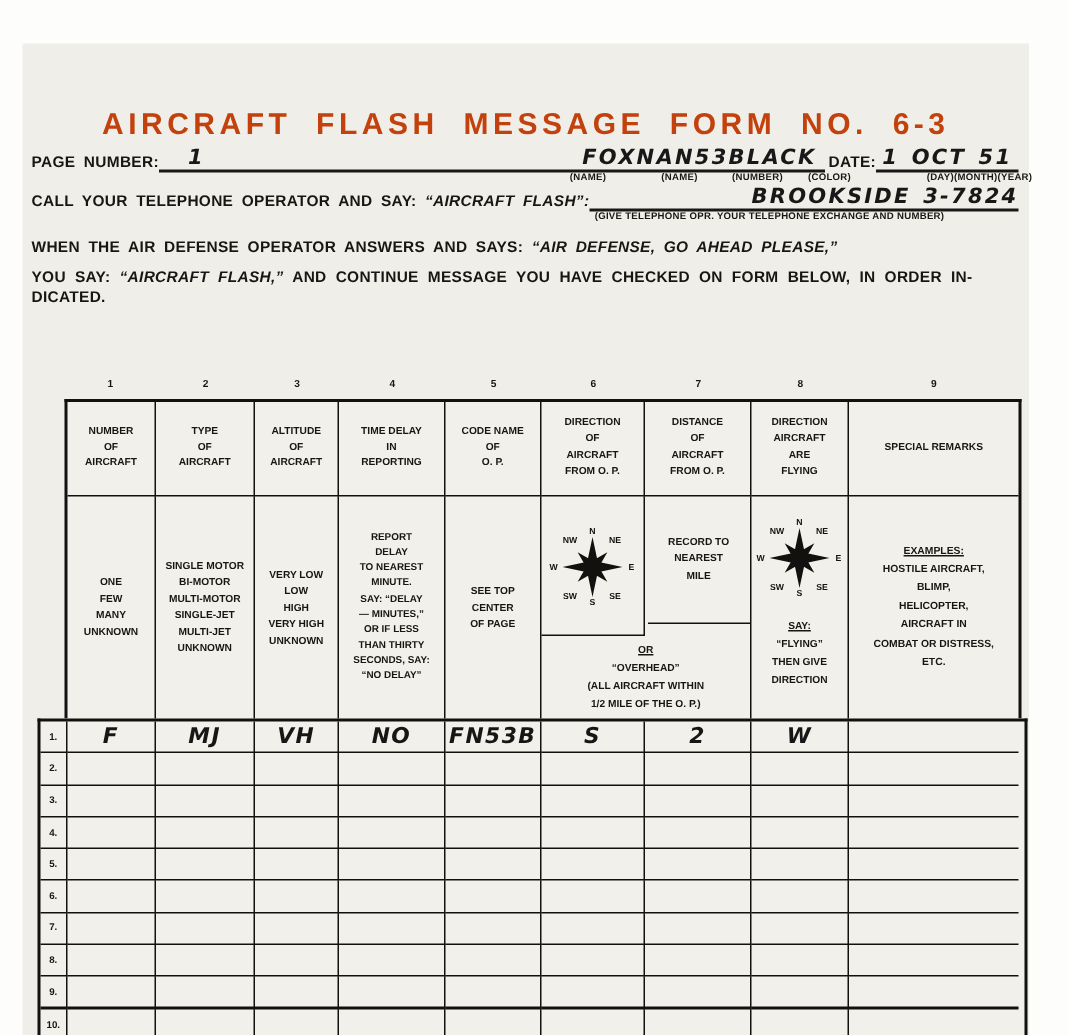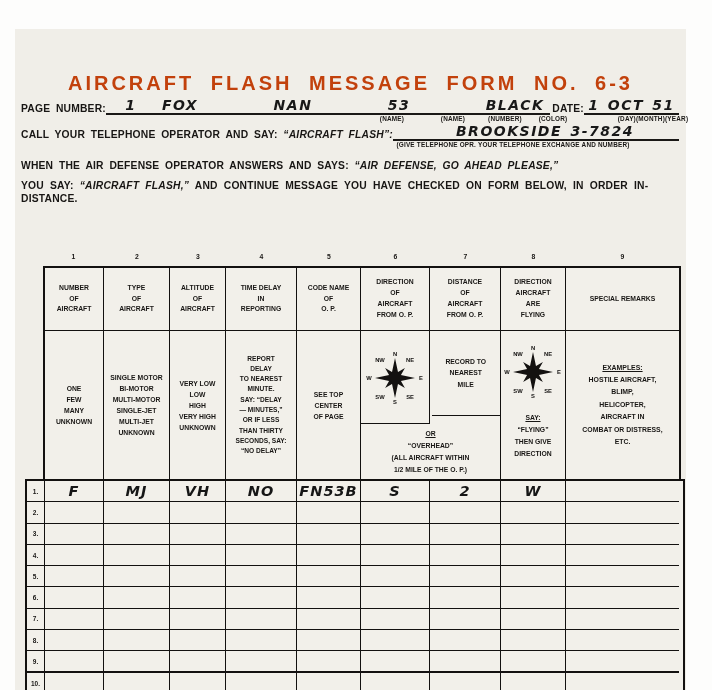--- a/index.html
+++ b/index.html
@@ -13,23 +13,23 @@
   .title{position:absolute;left:15px;top:44px;width:671px;text-align:center;
          font-size:20px;font-weight:bold;letter-spacing:3px;word-spacing:8px;color:#c2410c;margin-top:28px;}
 
   .head{position:absolute;left:21px;top:99px;width:658px;font-size:10.3px;font-weight:bold;
         letter-spacing:.2px;word-spacing:2.6px;}
   .l1{display:flex;align-items:flex-end;height:16px;white-space:nowrap;}
   .lbl{line-height:12px;}
   .it{font-style:italic;}
   .slot{border-bottom:2px solid #1a1816;display:flex;align-items:flex-end;justify-content:center;height:16px;}
   .s1{width:50px;}
-  .s2{flex:1;justify-content:space-between;padding:0 6px;margin-right:2px;}
+  .s2{flex:1;justify-content:flex-end;padding:0 6px;margin-right:2px;}
   .s3{width:60px;flex:1;max-width:95px;align-items:flex-end;}
-  .sphone{flex:1;justify-content:center;padding-left:18px;}
+  .sphone{flex:1;justify-content:flex-end;padding-left:18px;}
   .hw{font-family:"DejaVu Sans",sans-serif;font-style:italic;font-weight:bold;font-size:14px;
       letter-spacing:1.5px;line-height:13px;position:relative;top:-1px;color:#181818;word-spacing:2px;}
   .subrow{position:relative;height:10px;font-size:6.4px;letter-spacing:.2px;word-spacing:0;}
   .subrow span{position:absolute;transform:translateX(-50%);white-space:nowrap;}
   .sn1{left:371px;} .sn2{left:432px;} .sn3{left:484px;} .sn4{left:532px;} .sn5{left:632px;}
   .sn6{left:492px;}
   .l3{margin-top:4px;line-height:13px;}
   .l4{margin-top:8px;}
   .l5{margin-top:8px;line-height:12.5px;word-spacing:3px;white-space:normal;}
 
@@ -118,21 +118,21 @@
       <span class="sn6">(GIVE TELEPHONE OPR. YOUR TELEPHONE EXCHANGE AND NUMBER)</span>
     </div>
     <div class="l3 l4">
       <span>WHEN THE AIR DEFENSE OPERATOR ANSWERS AND SAYS:</span>
       <span class="it">“AIR DEFENSE, GO AHEAD PLEASE,”</span>
     </div>
     <div class="l3 l5">
       <span>YOU SAY:</span>
       <span class="it">“AIRCRAFT FLASH,”</span>
       <span>AND CONTINUE MESSAGE YOU HAVE CHECKED ON FORM BELOW, IN ORDER IN-</span>
-      <span style="display:block">DISTANCE.</span>
+      <span style="display:block">DICATED.</span>
     </div>
   </div>
 
   <div class="tablewrap">
     <div class="colnums">
       <span>1</span>
       <span>2</span>
       <span>3</span>
       <span>4</span>
       <span>5</span>

